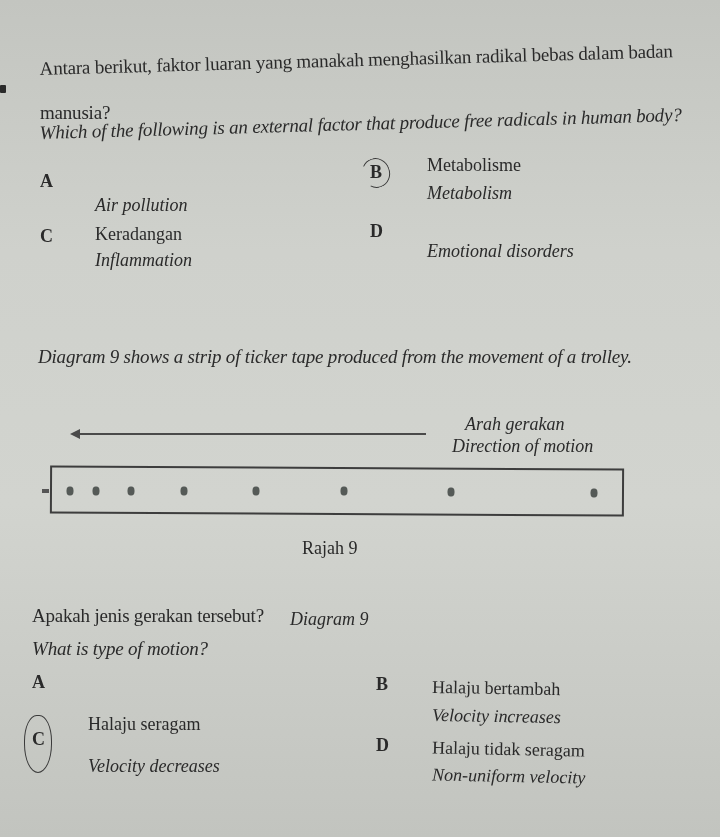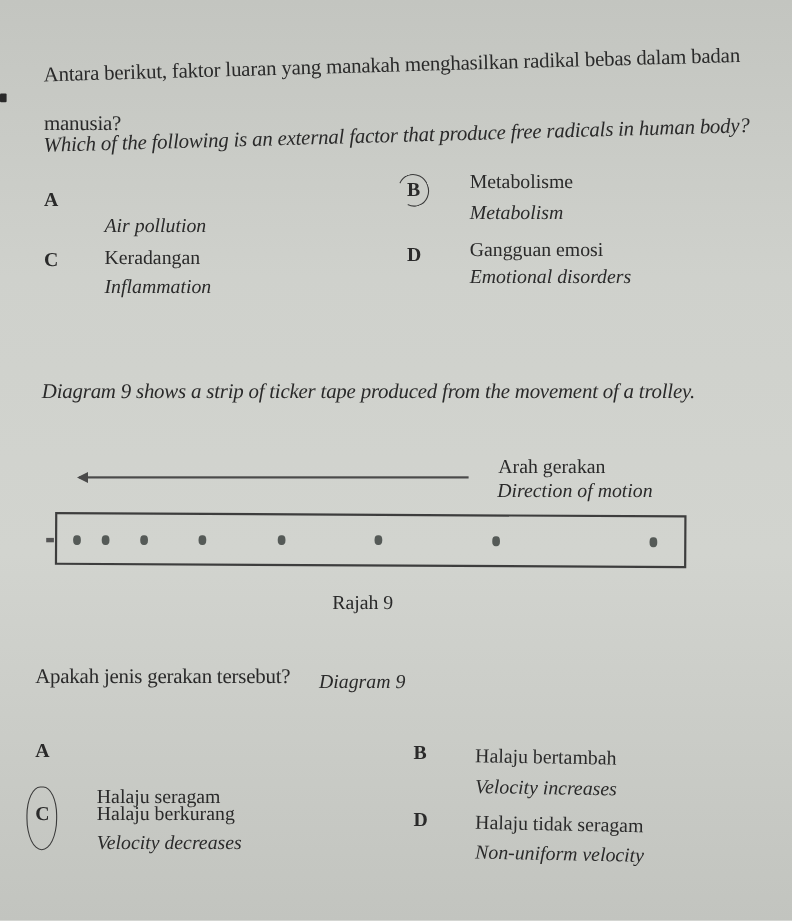--- a/index.html
+++ b/index.html
@@ -107,54 +107,53 @@
   <div class="circle-b"></div>
   <div class="abs opt-letter" style="left:370px; top:162px;">B</div>
   <div class="abs opt-ms" style="left:427px; top:155px;">Metabolisme</div>
   <div class="abs opt-en" style="left:427px; top:183px;">Metabolism</div>
 
   <div class="abs opt-letter" style="left:40px; top:226px;">C</div>
   <div class="abs opt-ms" style="left:95px; top:224px;">Keradangan</div>
   <div class="abs opt-en" style="left:95px; top:250px;">Inflammation</div>
 
   <div class="abs opt-letter" style="left:370px; top:221px;">D</div>
-  <div class="abs opt-ms" style="left:427px; top:217px;">Gangguan emosi</div>
   <div class="abs opt-en" style="left:427px; top:241px;">Emotional disorders</div>
 
   <div class="abs q-text-en" style="left:38px; top:346px;">Diagram 9 shows a strip of ticker tape produced from the movement of a trolley.</div>
 
-  <div class="abs opt-ms" style="left:453px; top:414px;">Arah gerakan</div>
+  <div class="abs opt-ms" style="left:465px; top:414px;font-style:italic;">Arah gerakan</div>
   <div class="abs opt-en" style="left:452px; top:436px;">Direction of motion</div>
   <div class="arrow"></div>
 
   <div class="tape-tab"></div>
   <div class="tape"></div>
   <div class="dot" style="left:70px; top:491px;"></div>
   <div class="dot" style="left:96px; top:491px;"></div>
   <div class="dot" style="left:131px; top:491px;"></div>
   <div class="dot" style="left:184px; top:491px;"></div>
   <div class="dot" style="left:256px; top:491px;"></div>
   <div class="dot" style="left:344px; top:491px;"></div>
   <div class="dot" style="left:451px; top:492px;"></div>
   <div class="dot" style="left:594px; top:493px;"></div>
 
   <div class="abs opt-ms" style="left:302px; top:538px;">Rajah 9</div>
   <div class="abs opt-en" style="left:290px; top:561px;margin-top:48px;">Diagram 9</div>
 
   <div class="abs q-text" style="left:32px; top:605px;">Apakah jenis gerakan tersebut?</div>
+  <div class="abs q-text-en" style="left:32px; top:638px;">What is type of motion?</div>
 
   <div class="abs opt-letter" style="left:32px; top:672px;">A</div>
   <div class="abs opt-ms" style="left:88px; top:670px;margin-top:44px;">Halaju seragam</div>
 
   <div class="abs opt-letter" style="left:376px; top:674px;">B</div>
   <div class="abs opt-ms" style="left:432px; top:678px; transform: rotate(1deg);">Halaju bertambah</div>
   <div class="abs opt-en" style="left:432px; top:706px; transform: rotate(1deg);">Velocity increases</div>
 
   <div class="circle-c"></div>
   <div class="abs opt-letter" style="left:32px; top:729px;">C</div>
-  <div class="abs opt-ms" style="left:88px; top:729px;">Halaju berkurang</div>
   <div class="abs opt-en" style="left:88px; top:756px;">Velocity decreases</div>
 
   <div class="abs opt-letter" style="left:376px; top:735px;">D</div>
   <div class="abs opt-ms" style="left:432px; top:739px; transform: rotate(1.2deg);">Halaju tidak seragam</div>
   <div class="abs opt-en" style="left:432px; top:766px; transform: rotate(1.2deg);">Non-uniform velocity</div>
 
 </div>
 
 </body></html>

